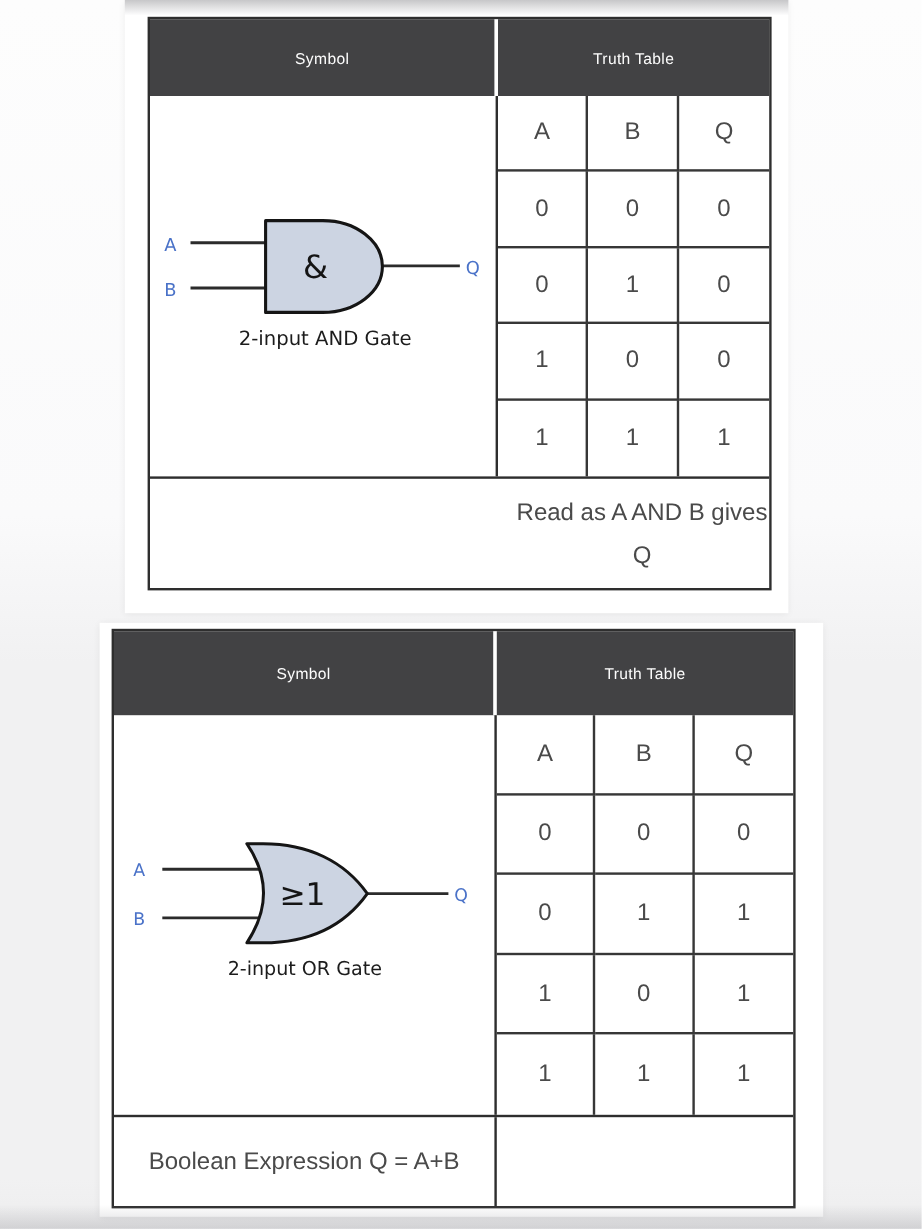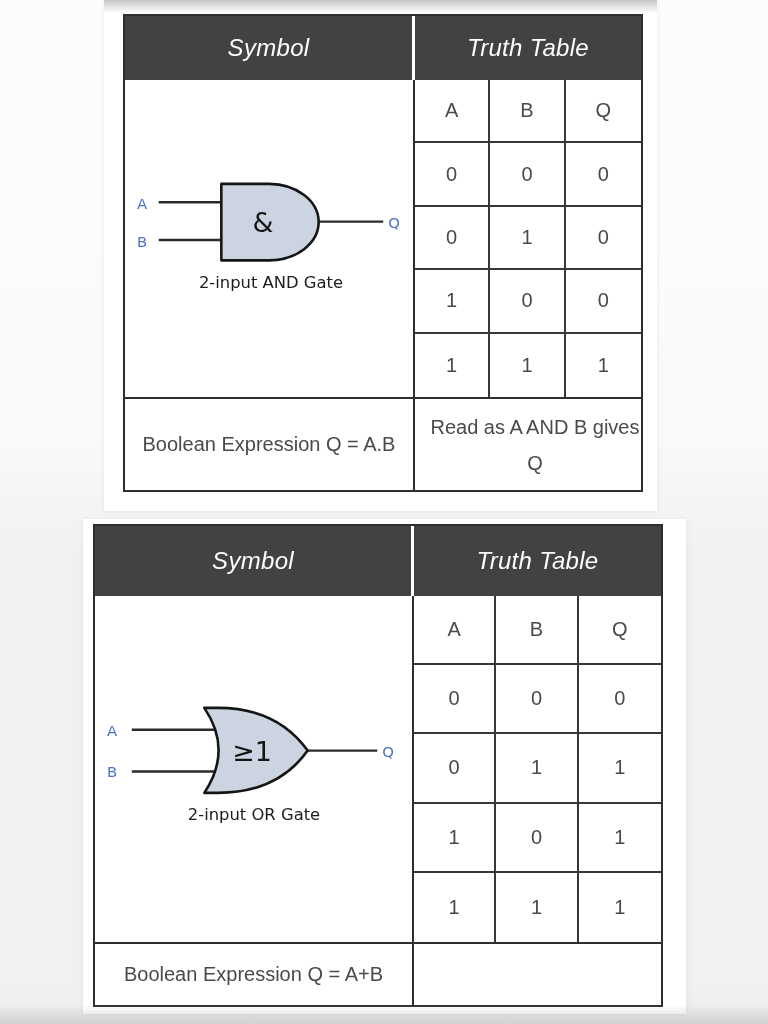--- a/index.html
+++ b/index.html
@@ -26,21 +26,21 @@
   .gate-table {
     position:absolute; background:#fff; border:2px solid #2e2e2e;
     display:flex; flex-direction:column;
   }
   .t1 { left:19px; top:14px; width:520px; height:478px; }
   .t2 { left:10px; top:5px;  width:570px; height:483px; }
 
   .thead { display:flex; background:#424244; color:#fdfdfd; flex:0 0 auto; }
   .t1 .thead { height:64px; }
   .t2 .thead { height:70px; }
-  .th { display:flex; align-items:center; justify-content:center; font-size:24px; letter-spacing:0.3px;font-style:italic; }
+  .th { display:flex; align-items:center; justify-content:center; font-size:13px; letter-spacing:0.3px; }
   .th-sym { border-right:3px solid #ffffff; }
   .th-tt  { flex:1;border-radius:12px; }
   .t1 .w-sym { width:290px; }
   .t2 .w-sym { width:319px; }
 
   .tbody { display:flex; flex:1 1 auto; min-height:0; }
   .sym { position:relative; border-right:2.5px solid #2e2e2e; }
   .sym svg { position:absolute; left:0; top:0; width:100%; height:100%; display:block; }
 
   .ttgrid {
@@ -51,21 +51,21 @@
   .tt-cell {
     display:flex; align-items:center; justify-content:center;
     font-size:20px; color:#4a4a4a;
     border-right:2.5px solid #373737; border-bottom:2.5px solid #373737;
   }
   .tt-cell:nth-child(3n) { border-right:none; }
   .tt-cell:nth-last-child(-n+3) { border-bottom:none; }
 
   .tfoot { display:flex; border-top:2.5px solid #2e2e2e; flex:0 0 auto; }
   .t1 .tfoot { height:93px; }
-  .t2 .tfoot { height:63px; }
+  .t2 .tfoot { height:76px; }
   .foot-sym { border-right:2.5px solid #2e2e2e; display:flex; align-items:center; justify-content:center; }
   .foot-tt  { flex:1; display:flex; align-items:center; justify-content:flex-end; }
   .cell-text { font-size:20px; color:#4a4a4a; text-align:center; }
   .readas-and { display:inline-block; max-width:212px; line-height:1.8; }
 
   .wire { stroke:#2b2b2b; stroke-width:2.4; }
   .gate-body { fill:#ccd4e2; stroke:#151515; stroke-width:2.6; stroke-linejoin:round; }
   .pin-label { fill:#4a72c8; font-family:"DejaVu Sans", sans-serif; font-size:15px; }
   .gate-glyph { fill:#141414; font-family:"DejaVu Sans", sans-serif; font-size:27px; }
   .gate-caption { fill:#1c1c1c; font-family:"DejaVu Sans", sans-serif; font-size:16.5px; }
@@ -108,23 +108,20 @@
           <div class="tt-cell">1</div>
           <div class="tt-cell">0</div>
           <div class="tt-cell">0</div>
           <div class="tt-cell">1</div>
           <div class="tt-cell">1</div>
           <div class="tt-cell">1</div>
         </div>
     </div>
 
     <div class="tfoot">
-      <div class="foot-sym w-sym">
-        <span class="cell-text">Boolean Expression Q = A.B</span>
-      </div>
       <div class="foot-tt">
         <span class="cell-text readas-and">Read as A AND B gives Q</span>
       </div>
     </div>
 
   </div>
 </div>
 
 <div class="card card2">
   <div class="gate-table t2">

